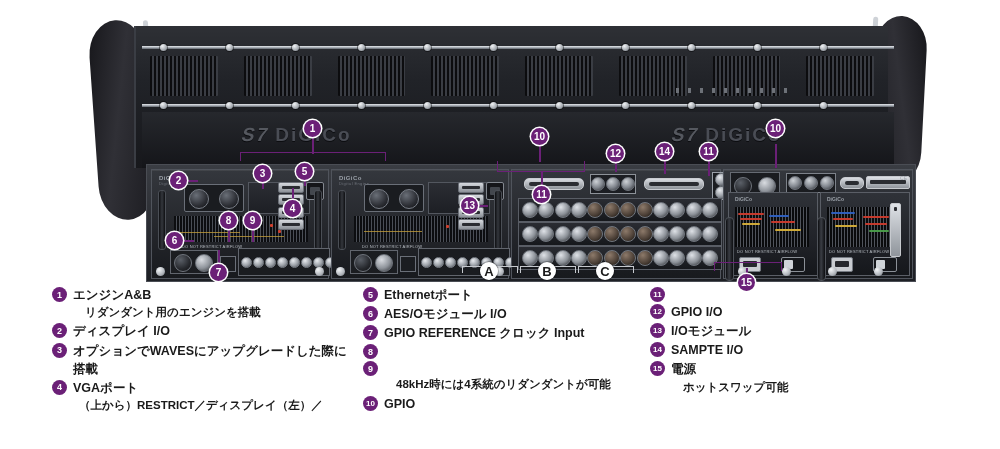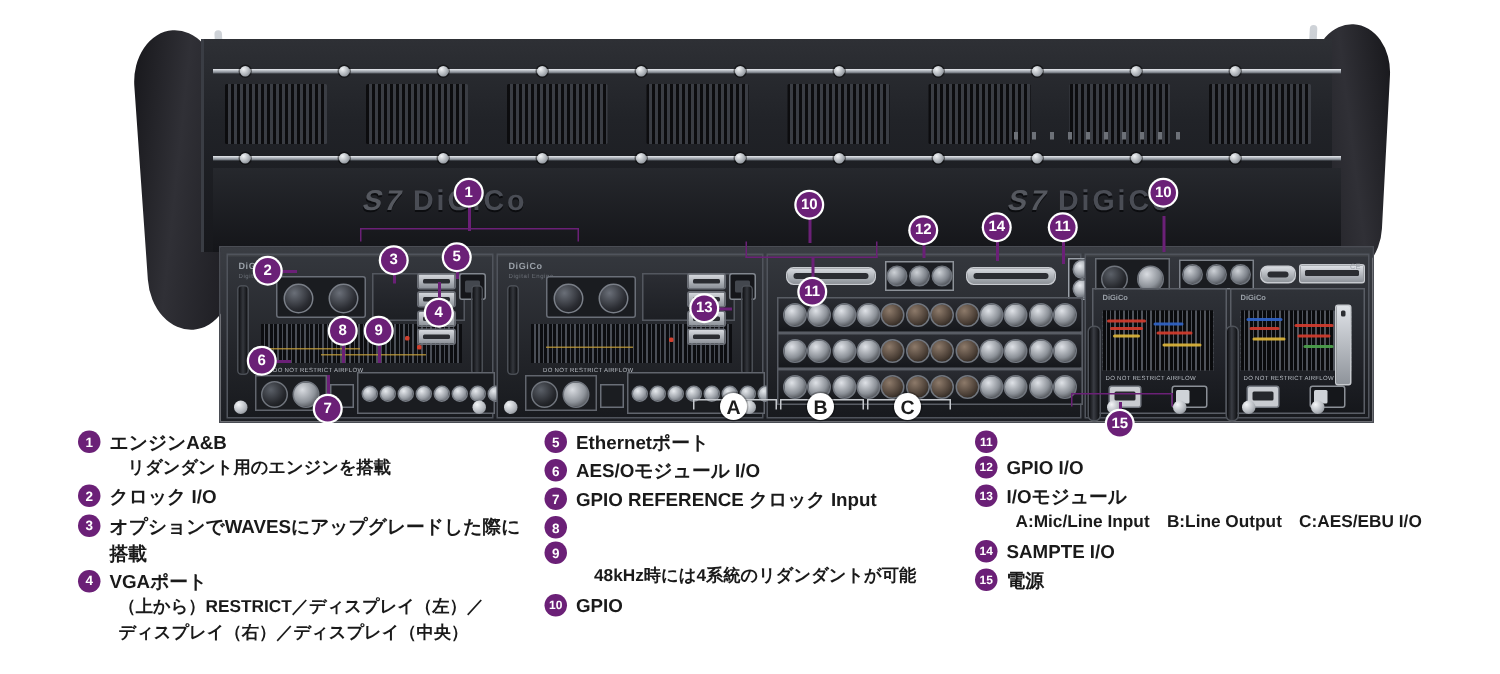--- a/index.html
+++ b/index.html
@@ -535,36 +535,35 @@
       <div class="entry">
         <div class="row">
           <span class="num">1</span>
           <span class="ttl">エンジンA&amp;B</span>
         </div>
         <div class="sub">リダンダント用のエンジンを搭載</div>
       </div>
       <div class="entry">
         <div class="row">
           <span class="num">2</span>
-          <span class="ttl">クロック I/O</span>
+          <span class="ttl">ディスプレイ I/O</span>
         </div>
       </div>
       <div class="entry">
         <div class="row">
           <span class="num">3</span>
           <span class="ttl">オプションでWAVESにアップグレードした際に搭載</span>
         </div>
       </div>
       <div class="entry">
         <div class="row">
           <span class="num">4</span>
           <span class="ttl">VGAポート</span>
         </div>
         <div class="sub tight">（上から）RESTRICT／ディスプレイ（左）／</div>
-        <div class="sub tight">ディスプレイ（右）／ディスプレイ（中央）</div>
       </div>
     </div>
 
     <div class="col col2">
       <div class="entry">
         <div class="row">
           <span class="num">5</span>
           <span class="ttl">Ethernetポート</span>
         </div>
       </div>
@@ -609,30 +608,30 @@
         <div class="row">
           <span class="num wide">12</span>
           <span class="ttl">GPIO I/O</span>
         </div>
       </div>
       <div class="entry">
         <div class="row">
           <span class="num wide">13</span>
           <span class="ttl">I/Oモジュール</span>
         </div>
-        <div class="sub tight">A:Mic/Line Input　B:Line Output　C:AES/EBU I/O</div>
       </div>
       <div class="entry">
         <div class="row">
           <span class="num wide">14</span>
           <span class="ttl">SAMPTE I/O</span>
         </div>
       </div>
       <div class="entry">
         <div class="row">
           <span class="num wide">15</span>
           <span class="ttl">電源</span>
         </div>
+        <div class="sub">ホットスワップ可能</div>
       </div>
     </div>
 
   </div>
 </div>
 
 </body></html>

